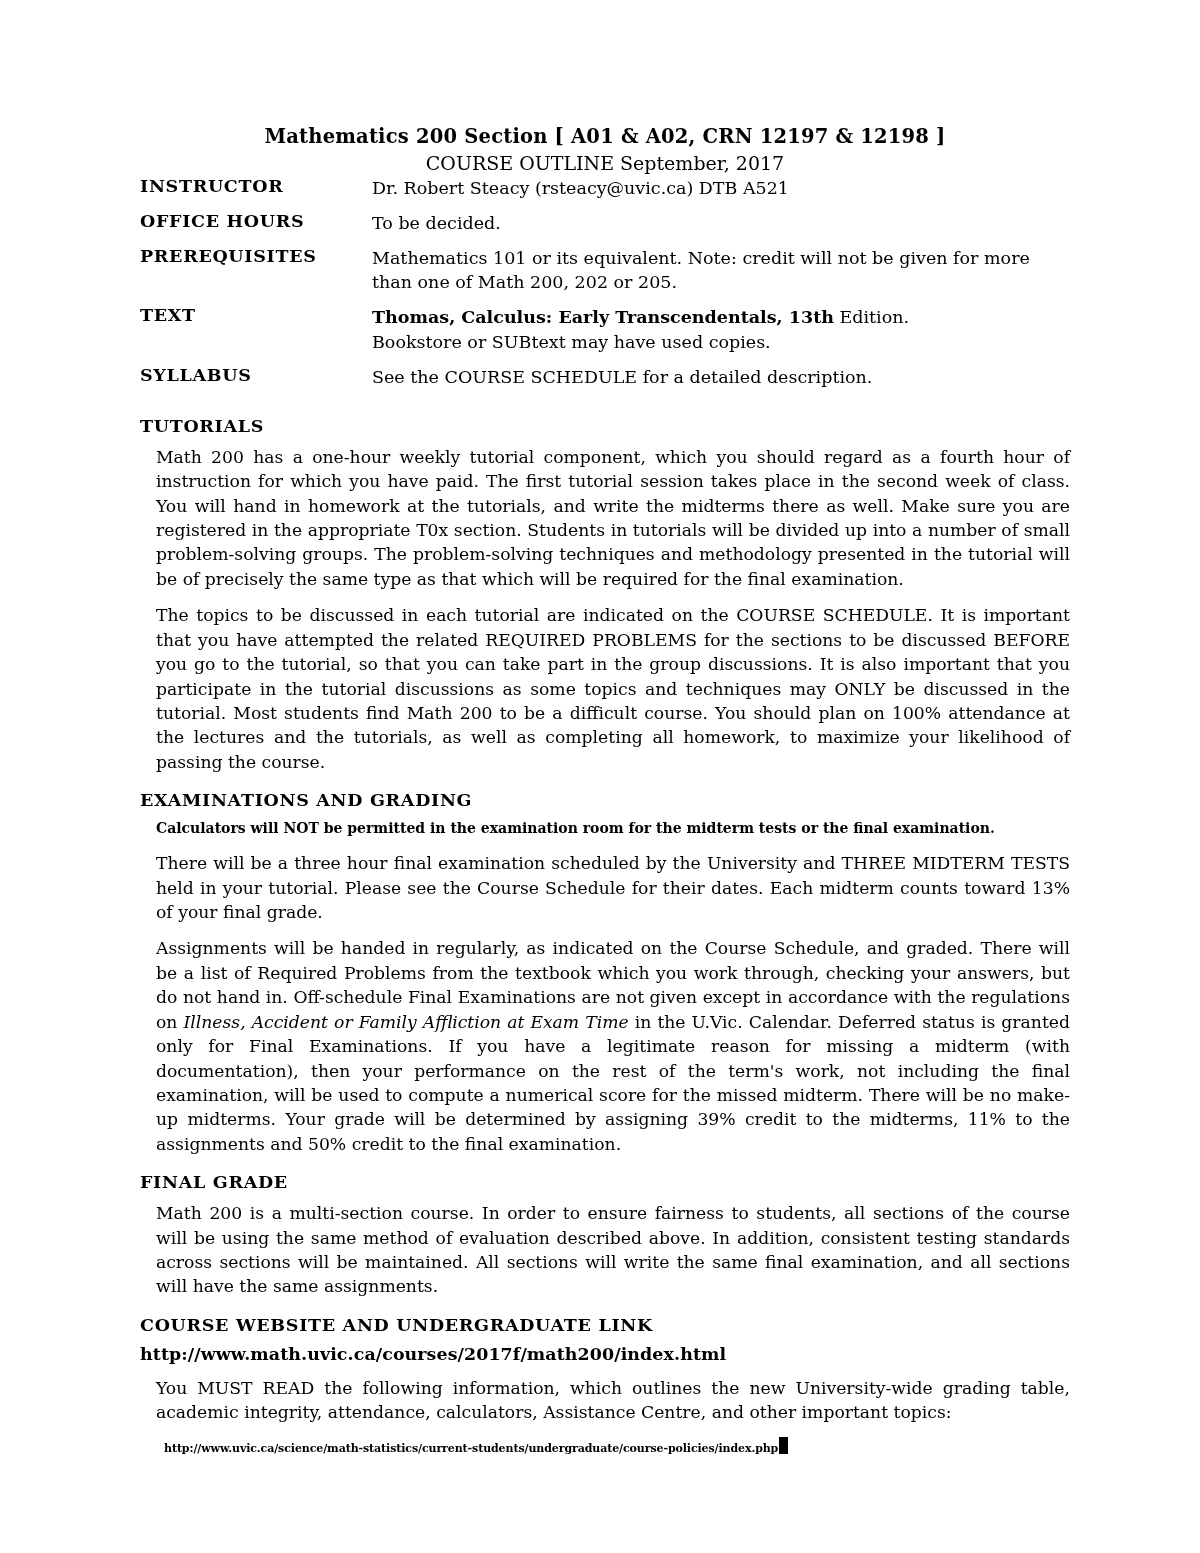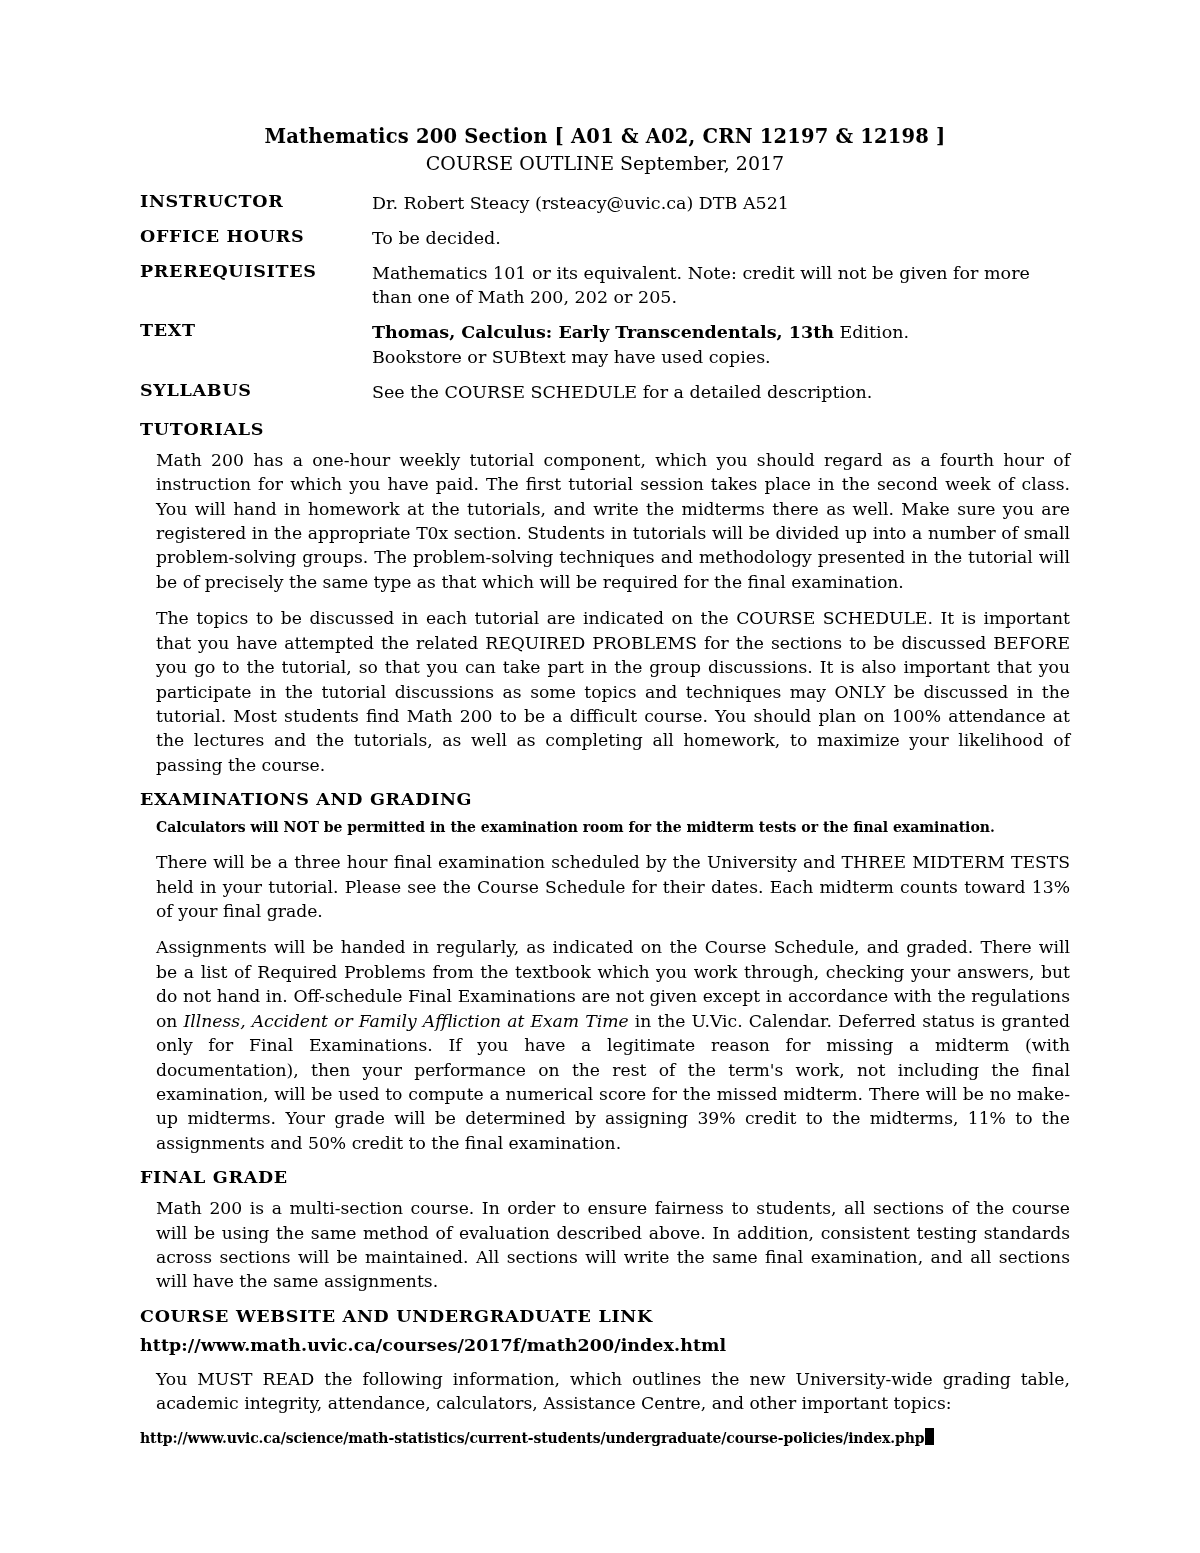--- a/index.html
+++ b/index.html
@@ -38,21 +38,20 @@
     line-height: 1.32;
   }
   .doc-subtitle {
     text-align: center;
     font-size: 19px;
     line-height: 1.32;
     margin-top: 1px;
   }
 
   .info-table {
-    margin-top: 15px;
     width: 100%;
     border-collapse: collapse;
   }
   .info-table td {
     vertical-align: top;
     padding: 0 0 11px 0;
   }
   .info-label {
     width: 232px;
     font-weight: bold;
@@ -63,21 +62,21 @@
   .info-value {
     font-size: 17.5px;
     line-height: 1.38;
   }
   .info-value .b { font-weight: bold; text-align: center; }
 
   h2.section {
     font-weight: bold;
     font-size: 17.5px;
     letter-spacing: 0.7px;
-    margin: 4px 0 9px 0;
+    margin: 16px 0 9px 0;
   }
 
   p.body {
     font-size: 17.2px;
     line-height: 1.42;
     margin: 0 0 12px 16px;
     text-align: justify;
   }
   p.body.bold {
     font-weight: bold;
@@ -85,22 +84,23 @@
   }
   p.body .it { font-style: italic; }
 
   p.link {
     font-weight: bold;
     font-size: 17.4px;
     margin: 0 0 12px 0;
     letter-spacing: 0.1px;
   }
   p.link.small {
-    font-size: 14px;
+    font-size: 11px;
     letter-spacing: -0.1px;
+    margin-left: 24px;
   }
   .cursor-block {
     display: inline-block;
     width: 9px;
     height: 17px;
     background: #000;
     vertical-align: -2px;
     margin-left: 1px;
   }
   .tutorials-head {

